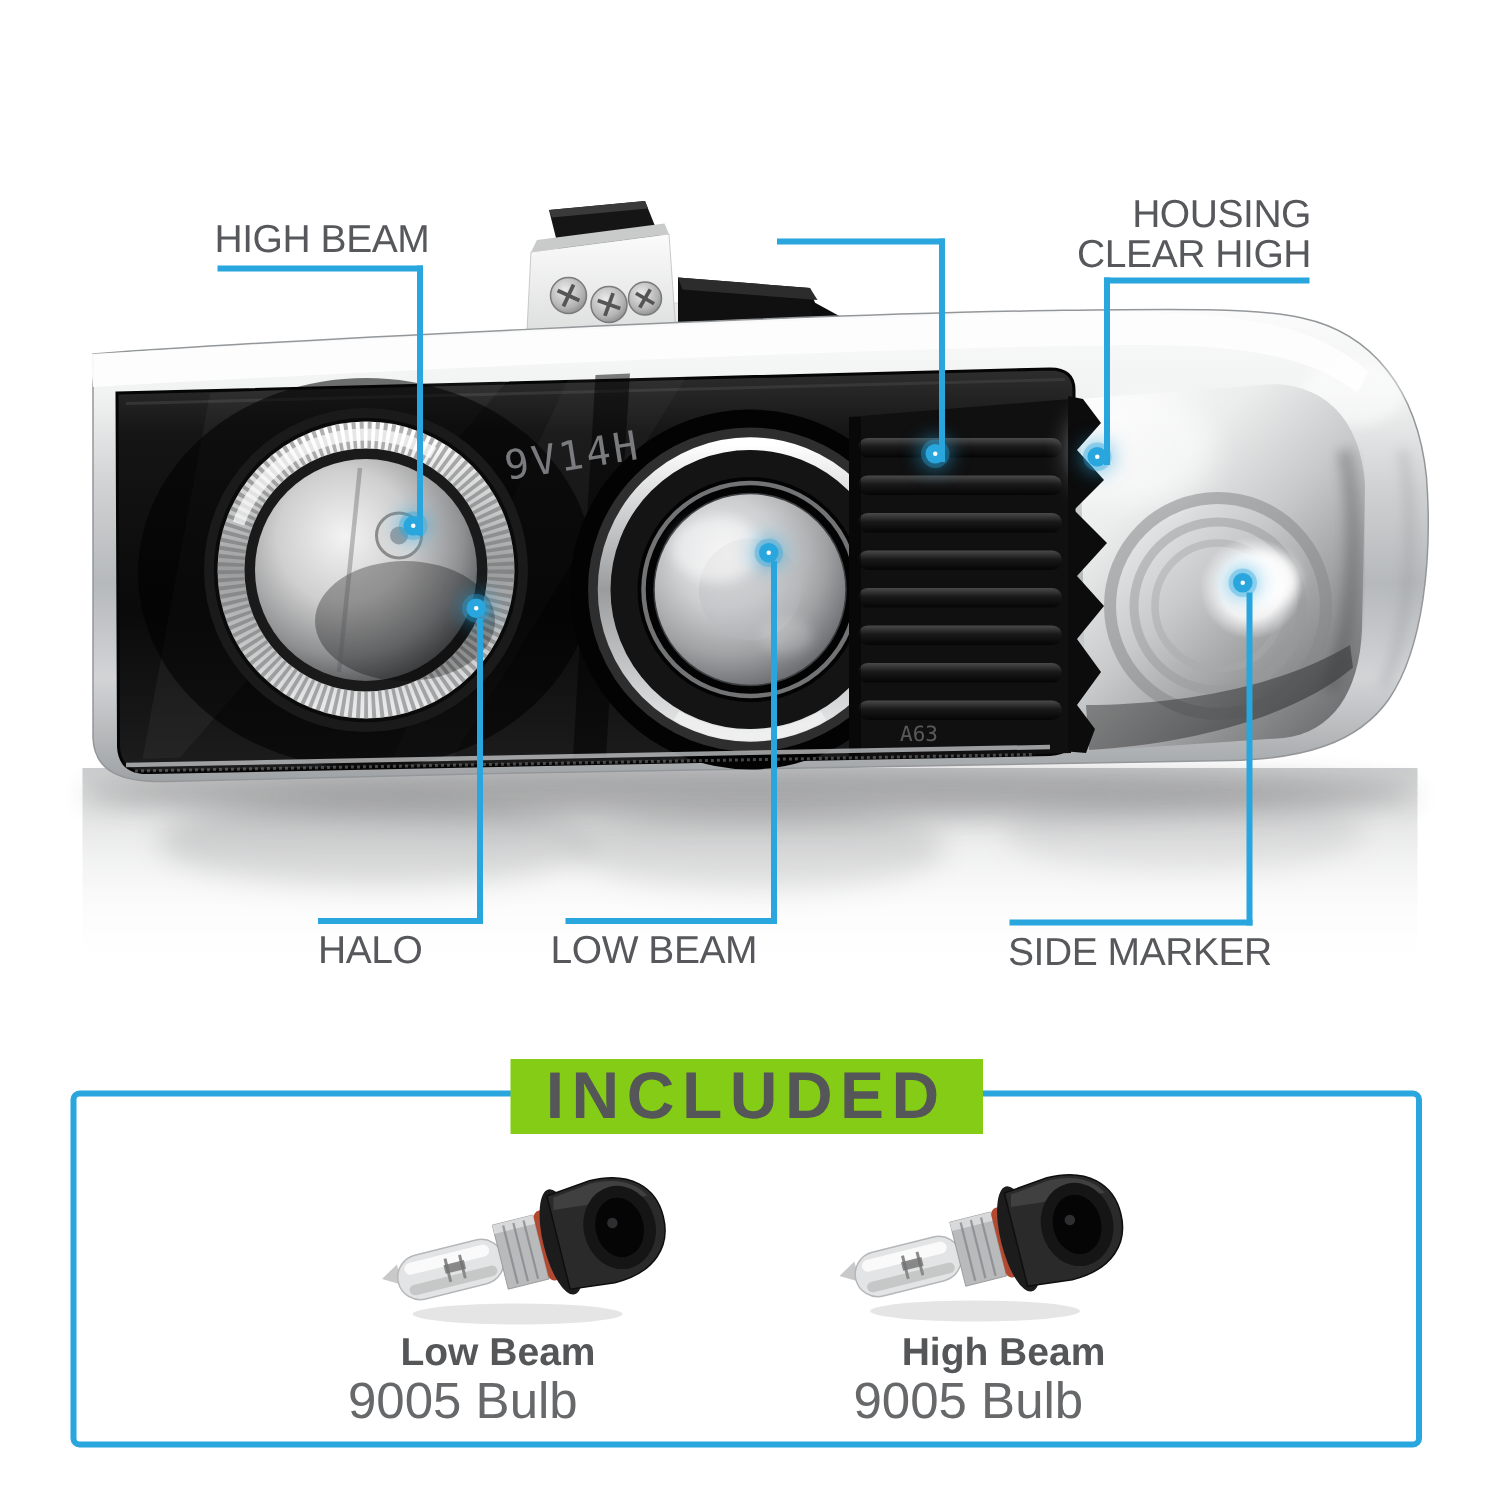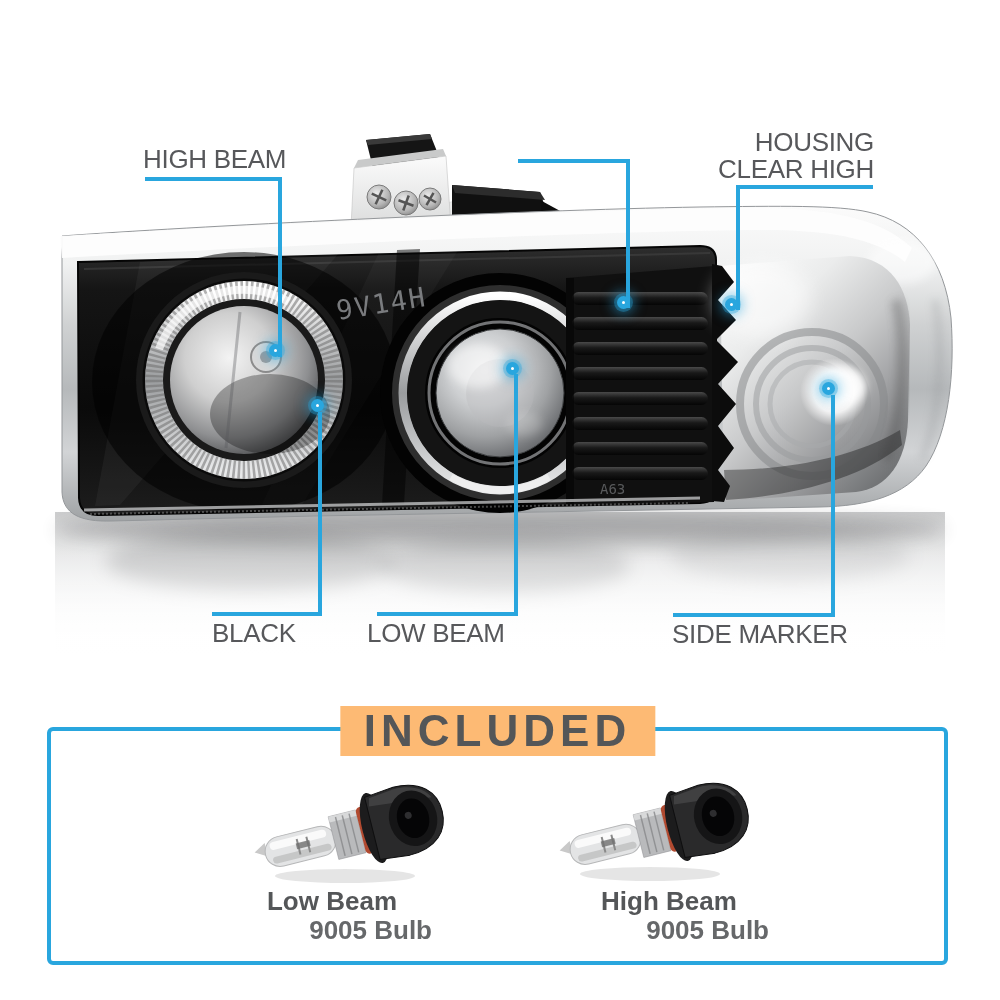--- a/index.html
+++ b/index.html
@@ -23,26 +23,26 @@
     border:5px solid var(--color-accent);border-radius:50%;
     box-shadow:0 0 0 3px rgba(41,166,222,.35),0 0 12px 5px rgba(41,166,222,.5);
   }
 
   .included-box{
     position:absolute;left:47px;top:727px;width:901px;height:238px;
     border:4px solid var(--color-accent);border-radius:6px;background:transparent;
   }
   .included-title{
     position:absolute;left:50%;top:0;transform:translate(-50%,-50%);
-    background:#fdba74;padding:0 24px;font-size:44px;font-weight:700;
+    background:#84cc16;padding:0 24px;font-size:44px;font-weight:700;
     letter-spacing:5px;color:var(--color-title_text);white-space:nowrap;
   }
   .bulb-art{position:absolute;width:210px;height:115px;}
   .bulb-name{position:absolute;width:200px;text-align:center;font-size:26px;font-weight:700;color:var(--color-title_text);}
-  .bulb-spec{position:absolute;width:200px;text-align:right;font-size:26px;font-weight:700;color:var(--color-spec_text);}
+  .bulb-spec{position:absolute;width:200px;text-align:left;font-size:34px;font-weight:400;color:var(--color-spec_text);}
 </style>
 </head>
 <body>
 
 <div class="canvas">
 
   <svg class="main-art" viewBox="0 0 1000 1000" xmlns="http://www.w3.org/2000/svg">
     <defs>
       <linearGradient id="chromeBody" x1="0" y1="0" x2="0" y2="1">
         <stop offset="0" stop-color="#fbfbfb"></stop>
@@ -258,21 +258,21 @@
   <div class="cdot" style="left:505.5px;top:361.5px;"></div>
   <div class="cdot" style="left:616.5px;top:295.5px;"></div>
   <div class="cdot" style="left:724.5px;top:297.5px;"></div>
   <div class="cdot" style="left:821.5px;top:381.5px;"></div>
 
   <div class="callout-label" style="left:143px;top:146px;">HIGH BEAM</div>
   <div class="callout-label" style="left:698px;top:129px;width:176px;text-align:right;">
     <div>HOUSING</div>
     <div>CLEAR HIGH</div>
   </div>
-  <div class="callout-label" style="left:212px;top:620px;">BLACK</div>
+  <div class="callout-label" style="left:212px;top:620px;">HALO</div>
   <div class="callout-label" style="left:367px;top:620px;">LOW BEAM</div>
   <div class="callout-label" style="left:672px;top:621px;">SIDE MARKER</div>
 
   <div class="included-box">
     <div class="included-title">INCLUDED</div>
   </div>
 
   <svg class="bulb-art" style="left:245px;top:772px;" viewBox="0 0 210 115" xmlns="http://www.w3.org/2000/svg">
     <ellipse cx="100" cy="104" rx="70" ry="7" fill="#000" opacity=".1"></ellipse>
     <g transform="rotate(-14 105 62)">

